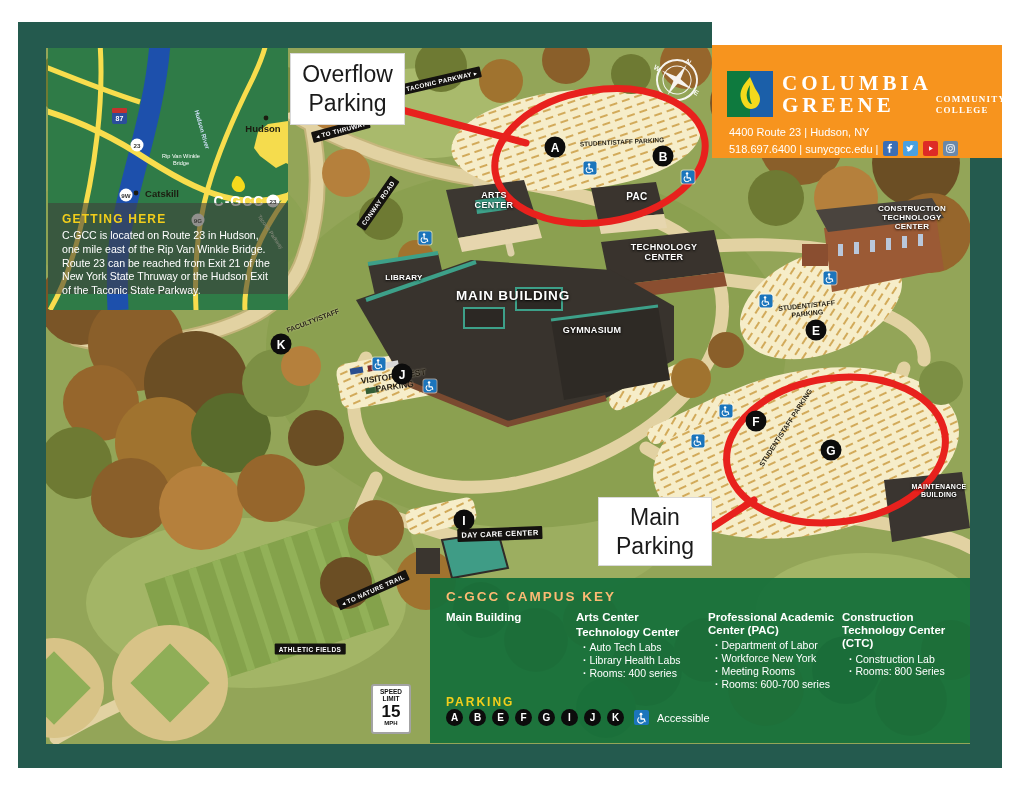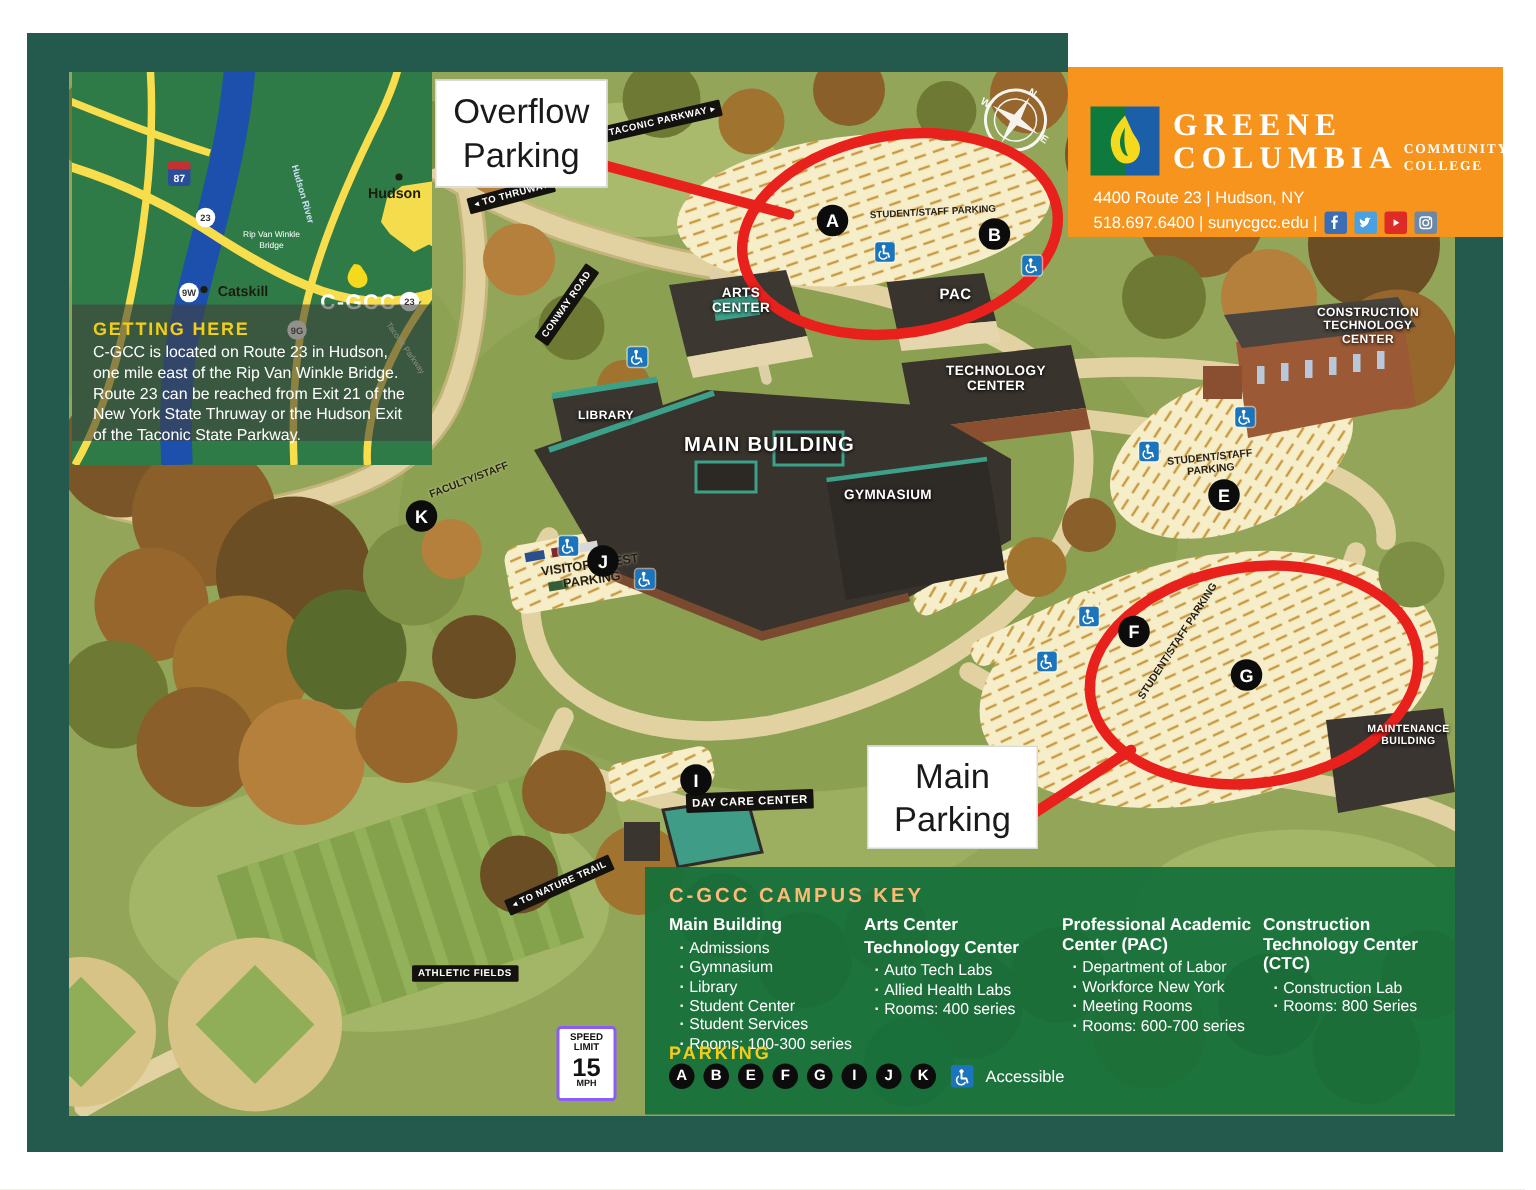--- a/index.html
+++ b/index.html
@@ -48,21 +48,21 @@
         font-size:21px;letter-spacing:4px;line-height:1.05;}
   #hdr .smallname{font-family:"Liberation Serif","DejaVu Serif",serif;font-weight:bold;
         font-size:9px;letter-spacing:1.2px;line-height:1.15;align-self:flex-end;margin-left:4px;margin-bottom:1px;}
   #hdr .addr{position:absolute;left:17px;top:81px;font-size:11px;}
   #hdr .contact{position:absolute;left:17px;top:96px;font-size:11px;display:flex;align-items:center;gap:5px;}
   .soc{width:15px;height:15px;border-radius:2px;display:flex;align-items:center;justify-content:center;}
   .soc svg{width:11px;height:11px;display:block;}
 
   
   #speed{position:absolute;left:371px;top:684px;width:36px;height:46px;background:#fff;
-        border:2px solid #8b5cf6;border-radius:3px;text-align:center;color:#111;line-height:1;}
+        border:2px solid #a3a3a3;border-radius:3px;text-align:center;color:#111;line-height:1;}
   #speed .s1{font-size:6.5px;font-weight:bold;margin-top:3px;}
   #speed .s2{font-size:6.5px;font-weight:bold;}
   #speed .s3{font-size:17px;font-weight:bold;margin-top:1px;}
   #speed .s4{font-size:6px;font-weight:bold;}
 
   
   #key{position:absolute;left:430px;top:578px;width:540px;height:165px;
        background:rgba(21,112,58,.94);color:#fff;}
   #key .k-title{position:absolute;left:16px;top:11px;color:#fdba74;font-size:13.5px;font-weight:bold;letter-spacing:2px;}
   #key .cols{position:absolute;left:16px;top:33px;display:flex;}
@@ -362,22 +362,22 @@
   <div id="hdr-white"></div>
   <div id="hdr">
     <div class="logo">
       <svg width="32" height="40" viewBox="0 0 32 40">
         <path d="M16,2 C9,10 5,16 7,24 C8.5,30 12,34 17,34 C22,34 26,30 26,24 C26,19 22,16 20,11 C18.6,8 17.5,5 16,2 Z" fill="#F5D91C"></path>
         <path d="M16,10 C13,15 12,19 13,23 C14,27 16,29 18,29 C16,25 15,20 16,10 Z" fill="#0E7A3E"></path>
       </svg>
     </div>
     <div class="namewrap">
       <div class="bigname">
+        <div>COLUMBIA</div>
         <div>GREENE</div>
-        <div>COLUMBIA</div>
       </div>
       <div class="smallname">
         <div>COMMUNITY</div>
         <div>COLLEGE</div>
       </div>
     </div>
     <div class="addr">4400 Route 23  |  Hudson, NY</div>
     <div class="contact">
       <span>518.697.6400  |  sunycgcc.edu  |</span>
       <span class="soc" style="background:#3B6EB5">
@@ -402,45 +402,37 @@
             <circle cx="8.7" cy="3.3" r="0.7" fill="#fff"></circle>
           </svg>
       </span>
     </div>
   </div>
 
   <div class="callout" style="left:290px;top:53px;width:113px;height:70px">
     <div>Overflow</div>
     <div>Parking</div>
   </div>
-  <div class="callout" style="left:578px;top:497px;width:112px;height:67px">
+  <div class="callout" style="left:598px;top:497px;width:112px;height:67px">
     <div>Main</div>
     <div>Parking</div>
   </div>
 
   <div id="key">
     <div class="k-title">C-GCC CAMPUS KEY</div>
     <div class="cols">
       <div class="col" style="width:130px">
         <div class="ks-title">Main Building</div>
-        <ul>
-            <li>Admissions</li>
-            <li>Gymnasium</li>
-            <li>Library</li>
-            <li>Student Center</li>
-            <li>Student Services</li>
-            <li>Rooms: 100-300 series</li>
-          </ul>
       </div>
       <div class="col" style="width:132px">
         <div class="ks-title">Arts Center</div>
         <div class="ks-title">Technology Center</div>
         <ul>
             <li>Auto Tech Labs</li>
-            <li>Allied Health Labs</li>
+            <li>Library Health Labs</li>
             <li>Rooms: 400 series</li>
           </ul>
       </div>
       <div class="col" style="width:134px">
         <div class="ks-title">Professional Academic Center (PAC)</div>
         <ul>
             <li>Department of Labor</li>
             <li>Workforce New York</li>
             <li>Meeting Rooms</li>
             <li>Rooms: 600-700 series</li>

